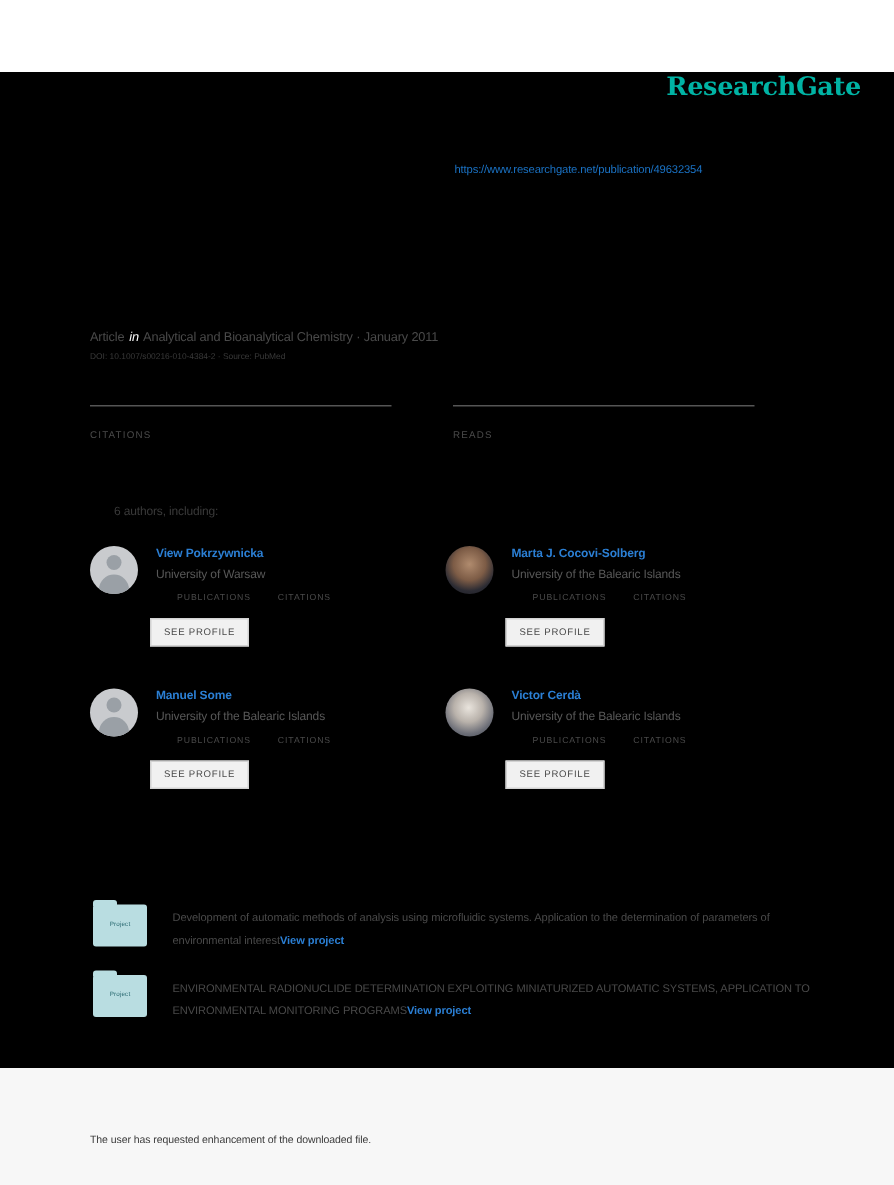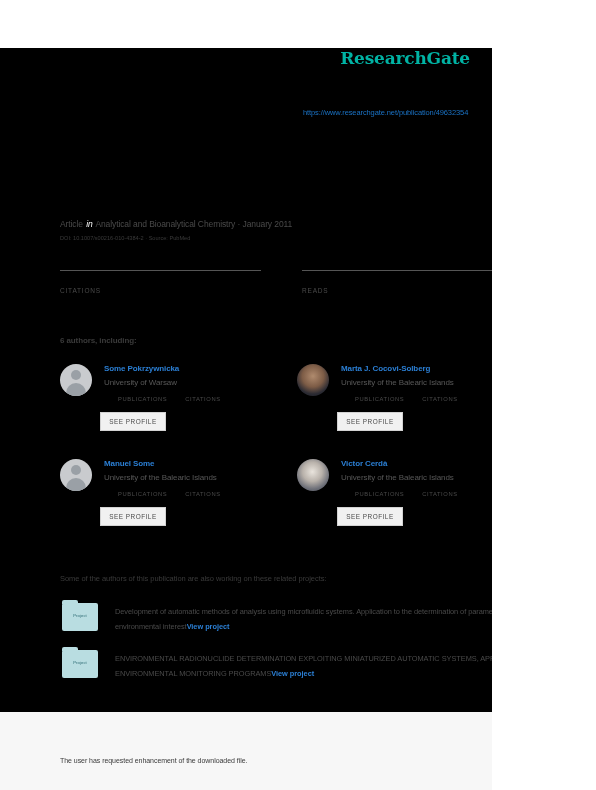--- a/index.html
+++ b/index.html
@@ -7,21 +7,21 @@
     margin: 0;
     padding: 0;
     background: #ffffff;
   }
   body {
     font-family: "Liberation Sans", sans-serif;
     -webkit-font-smoothing: antialiased;
   }
   #page {
     position: relative;
-    width: 492px;
+    width: 596px;
     height: 790px;
     overflow: hidden;
     background: #ffffff;
   }
 
   
   .dark-area {
     position: absolute;
     left: 0;
     top: 48px;
@@ -99,26 +99,25 @@
     font-size: 6.5px;
     letter-spacing: 0.8px;
     color: #4a4a4a;
   }
   #stat-citations { left: 60px; top: 270px; }
   #stat-reads { left: 302px; top: 270px; }
 
   
   .authors-heading {
     position: absolute;
-    left: 60px;
+    left: 76px;
     top: 336px;
     font-size: 8px;
     color: #3a3a3a;
     letter-spacing: -0.1px;
-    font-weight: bold;
   }
 
   .author-card { position: absolute; width: 240px; }
   #author-0 { left: 60px; top: 362px; }
   #author-1 { left: 297px; top: 362px; }
   #author-2 { left: 60px; top: 457px; }
   #author-3 { left: 297px; top: 457px; }
 
   .avatar {
     position: absolute;
@@ -332,21 +331,21 @@
   <div class="stat-block" id="stat-reads">
     <div class="rule"></div>
     <div class="num"></div>
     <div class="cap">READS</div>
   </div>
 
   <div class="authors-heading">6 authors, including:</div>
 
   <div class="author-card" id="author-0">
     <div class="avatar placeholder"></div>
-    <div class="author-name">Some Pokrzywnicka</div>
+    <div class="author-name">View Pokrzywnicka</div>
     <div class="author-affil">University of Warsaw</div>
     <div class="author-stats">
       <span class="st st-pub">
         <span class="stnum"></span>
         <span>PUBLICATIONS</span>
       </span>
       <span class="st st-cit">
         <span class="stnum"></span>
         <span>CITATIONS</span>
       </span>
@@ -398,21 +397,20 @@
         <span>PUBLICATIONS</span>
       </span>
       <span class="st st-cit">
         <span class="stnum"></span>
         <span>CITATIONS</span>
       </span>
     </div>
     <div class="see-profile">SEE PROFILE</div>
   </div>
 
-  <div class="projects-heading">Some of the authors of this publication are also working on these related projects:</div>
 
   <div class="project-row" id="project-0">
     <div class="project-icon">
       <span class="pi-label">Project</span>
     </div>
     <div class="project-text">
       <span>Development of automatic methods of analysis using microfluidic systems. Application to the determination of parameters of environmental interest</span><span class="view-project">View project</span>
     </div>
   </div>
 

